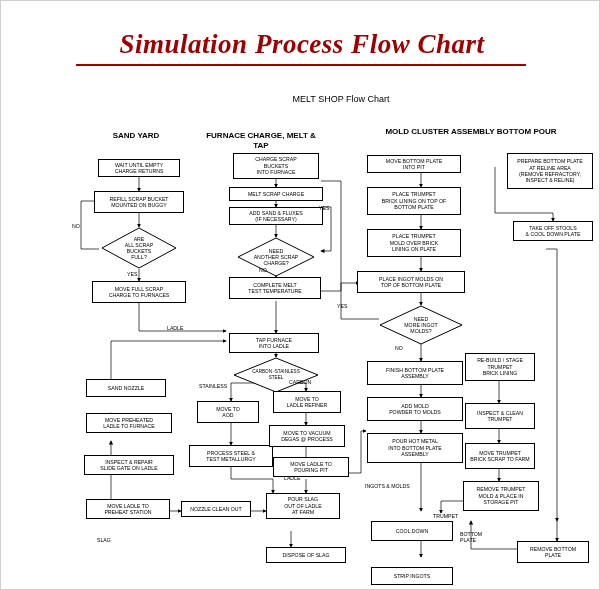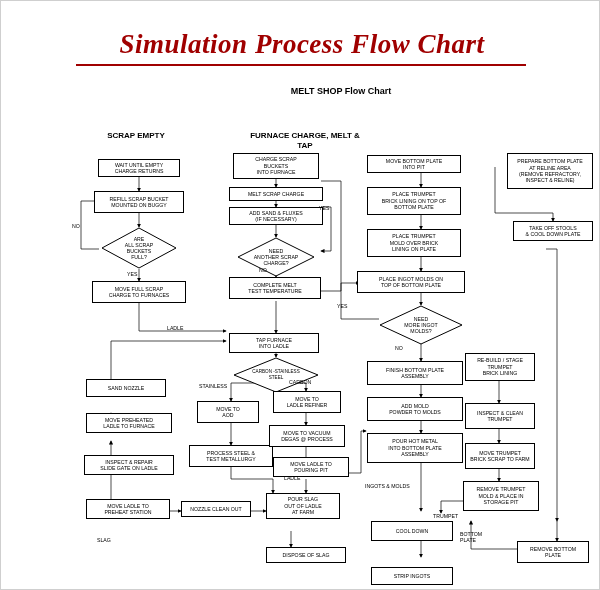--- a/index.html
+++ b/index.html
@@ -93,27 +93,29 @@
 </head>
 <body>
 
 <div id="page">
 
   <div class="title">Simulation Process Flow Chart</div>
   <div class="title-rule"></div>
 
 
   <div class="hdr center" style="left:230px;top:84px;width:220px;font-size:9px;line-height:13px;">
-    <div style="font-weight:bold;">MELT SHOP  Flow Chart</div>
-  </div>
-
-
-  <div class="coltitle" style="left:75px;top:130px;width:120px;">SCRAP EMPTY</div>
-  <div class="coltitle" style="left:200px;top:130px;width:120px;margin-left:44px;">FURNACE CHARGE,
+    <div style="font-weight:normal;margin-top:8px;">MELT SHOP  Flow Chart</div>
+  </div>
+
+
+  <div class="coltitle" style="left:75px;top:130px;width:120px;">SAND YARD</div>
+  <div class="coltitle" style="left:200px;top:130px;width:120px;">FURNACE CHARGE,
 MELT &amp; TAP</div>
+  <div class="coltitle" style="left:380px;top:126px;width:180px;">MOLD CLUSTER ASSEMBLY
+BOTTOM POUR</div>
 
   <svg id="wires">
     <defs>
       <marker id="ar" markerWidth="6" markerHeight="6" refX="5" refY="3" orient="auto">
         <path d="M0,0 L6,3 L0,6 z" fill="#000"></path>
       </marker>
     </defs>
     <g stroke="#000" stroke-width="0.7" fill="none" marker-end="url(#ar)">
 
       <path d="M138,176 L138,190"></path>

